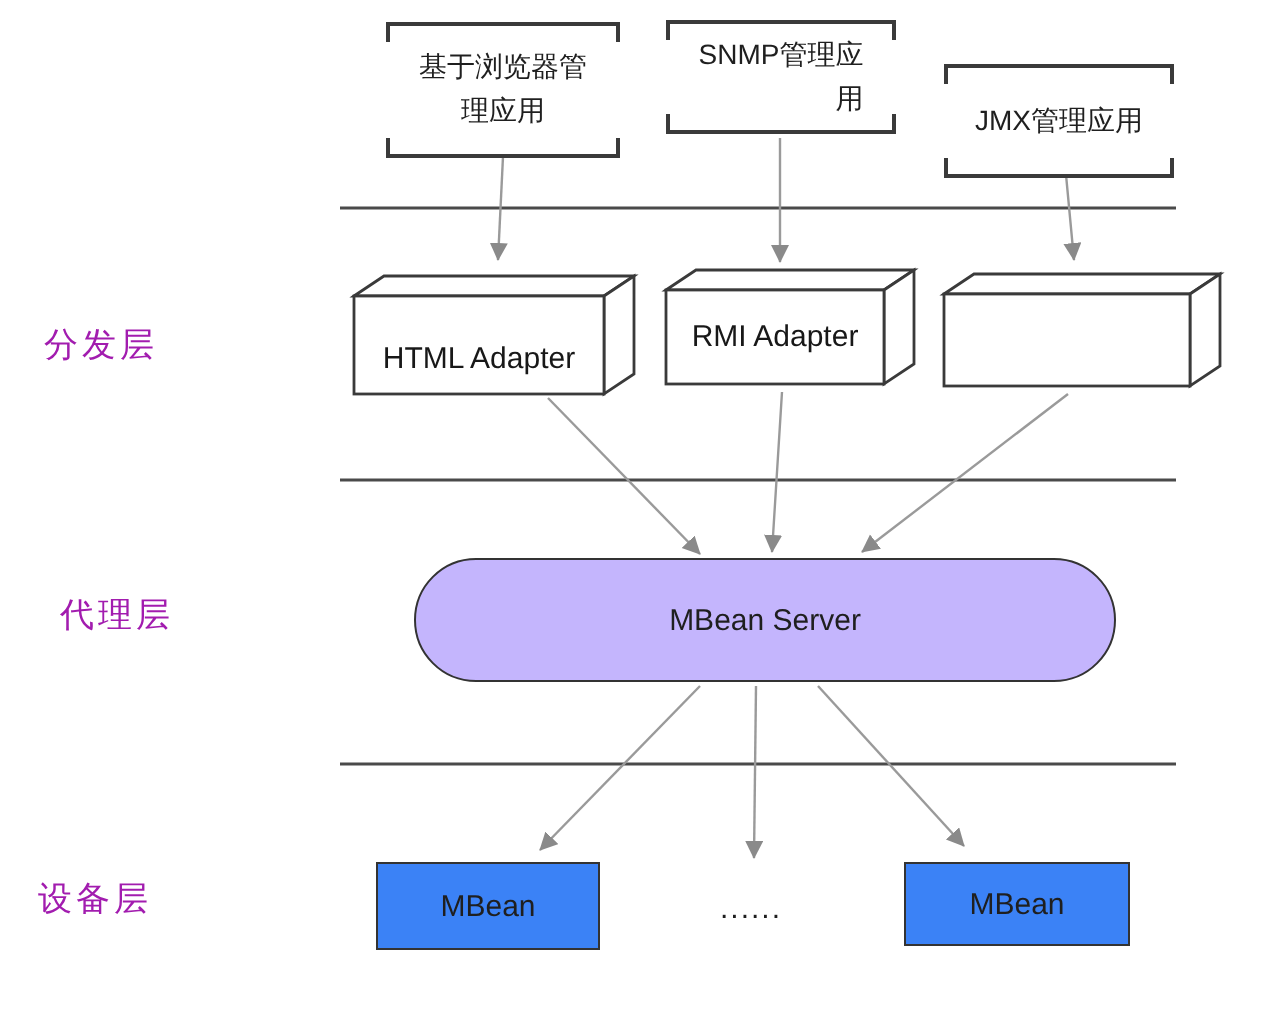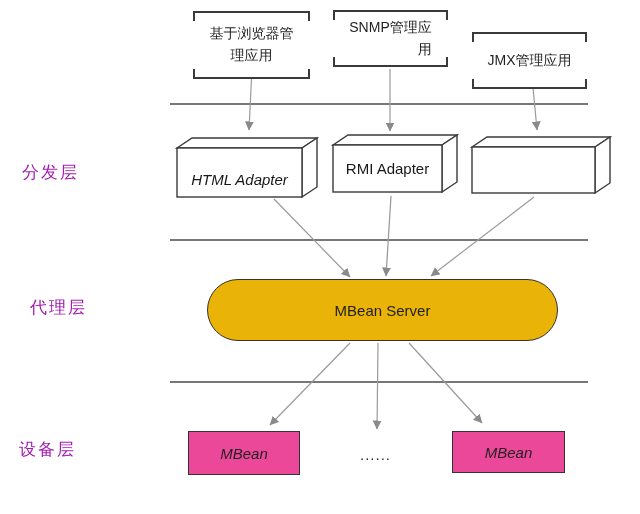--- a/index.html
+++ b/index.html
@@ -70,37 +70,36 @@
   
   .stadium {
     position: absolute;
     left: 207px;
     top: 279px;
     width: 351px;
     height: 62px;
     box-sizing: border-box;
     border: 1.5px solid #333333;
     border-radius: 31px;
-    background: #eab308;
+    background: #c4b5fd;
     display: flex;
     align-items: center;
     justify-content: center;
     font-size: 15px;
   }
   
   .mbean-box {
     position: absolute;
     box-sizing: border-box;
     border: 1.6px solid #333333;
-    background: #ec4899;
+    background: #3b82f6;
     display: flex;
     align-items: center;
     justify-content: center;
     font-size: 15px;
-    font-style: italic;
   }
   .dots {
     position: absolute;
     font-size: 15px;
     letter-spacing: 1px;
     color: #1f1f1f;
     white-space: nowrap;
   }
 </style>
 </head>
@@ -167,21 +166,21 @@
     <span class="bracket bottom"></span>
     <span>SNMP管理应
 用</span>
   </div>
   <div class="app-box" style="left:472px; top:8px; width:115px; height:57px;margin-top:24px;">
     <span class="bracket top"></span>
     <span class="bracket bottom"></span>
     <span>JMX管理应用</span>
   </div>
 
-  <div class="adapter-text" style="left:177px; top:148px; width:125px; height:63px;font-style:italic;">HTML Adapter</div>
+  <div class="adapter-text" style="left:177px; top:148px; width:125px; height:63px;">HTML Adapter</div>
   <div class="adapter-text" style="left:333px; top:145px; width:109px; height:47px;">RMI Adapter</div>
 
   <div class="stadium">
     <span>MBean Server</span>
   </div>
 
   <div class="mbean-box" style="left:188px; top:431px; width:112px; height:44px;">
     <span>MBean</span>
   </div>
   <div class="dots" style="left:360px; top:446px;">......</div>

